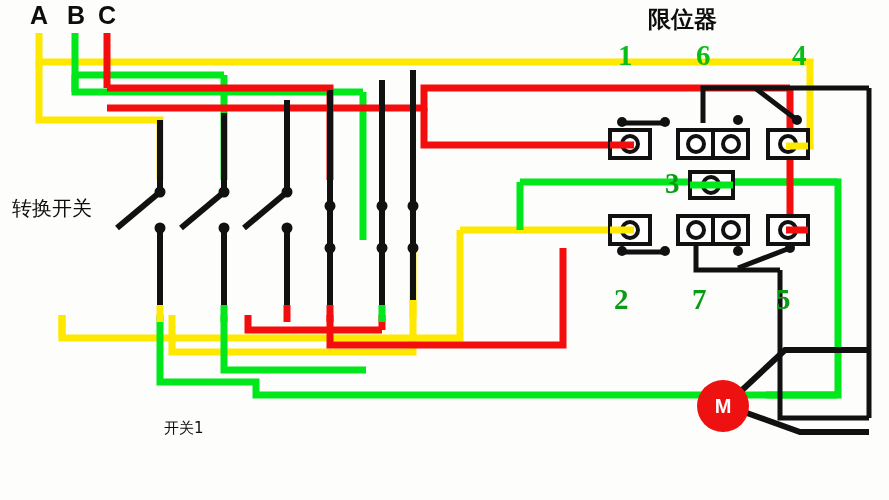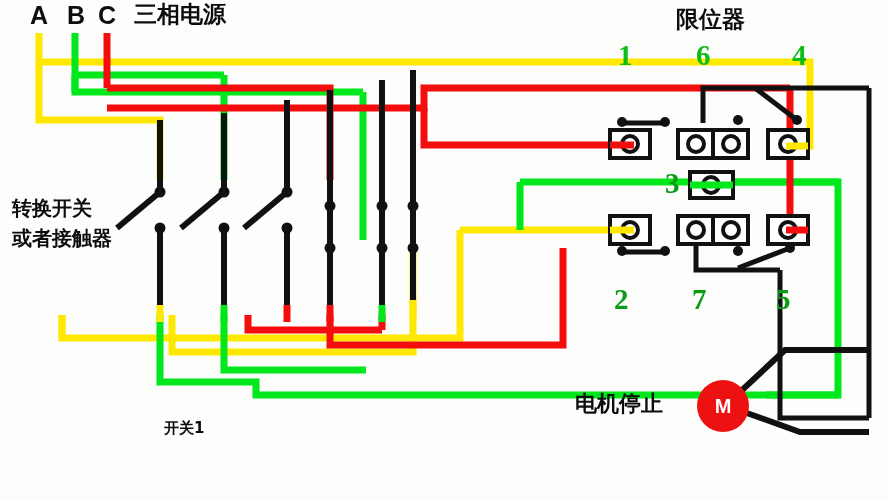--- a/index.html
+++ b/index.html
@@ -1,20 +1,20 @@
 <!DOCTYPE html>
 <html><head>
 <meta charset="utf-8">
 <style>
   html,body{margin:0;padding:0;background:#fff;}
   body{width:889px;height:500px;overflow:hidden;
        font-family:"Liberation Sans","DejaVu Sans",sans-serif;}
   #stage{position:relative;width:889px;height:500px;background:#fdfdfb;}
   #wires{position:absolute;left:0;top:0;width:889px;height:500px;}
-  .lbl{position:absolute;font-weight:bold;color:#0d0d0d;white-space:nowrap;
+  .lbl{position:absolute;font-weight:normal;color:#0d0d0d;white-space:nowrap;
        line-height:1.05;letter-spacing:0px;}
   .cn{font-family:"DejaVu Sans","Liberation Sans",sans-serif;}
   .phase{font-size:25px;font-weight:bold;}
   .title-cn{font-size:23px;font-weight:bold;}
   .num{position:absolute;font-size:29px;font-weight:bold;color:#0bbd18;
        font-family:"Liberation Serif","DejaVu Serif",serif;}
   .num.dk{color:#0a9c15;}
   .motor-txt{position:absolute;color:#fff;font-size:20px;font-weight:bold;
      font-family:"Liberation Sans",sans-serif;left:0;top:0;width:100%;
      text-align:center;line-height:40px;}
@@ -191,38 +191,35 @@
       </g>
 
       <circle cx="723" cy="406" r="26" fill="#ee1111" stroke="none"></circle>
     </g>
   </svg>
 
   <div class="lbl phase" style="left:30px;top:2px;">A</div>
   <div class="lbl phase" style="left:67px;top:2px;">B</div>
   <div class="lbl phase" style="left:98px;top:2px;">C</div>
 
-  <div class="lbl cn title-cn" style="left:134px;top:2px;">三相电源</div>
-
-  <div class="lbl cn title-cn" style="left:676px;top:7px;text-align:center;">限位器</div>
+
+  <div class="lbl cn title-cn" style="left:648px;top:7px;text-align:center;">限位器</div>
 
   <div class="num" style="left:618px;top:39px;">1</div>
   <div class="num" style="left:696px;top:39px;">6</div>
   <div class="num" style="left:792px;top:39px;">4</div>
 
   <div class="num dk" style="left:665px;top:167px;">3</div>
 
   <div class="num dk" style="left:614px;top:283px;">2</div>
   <div class="num dk" style="left:692px;top:283px;">7</div>
   <div class="num dk" style="left:776px;top:283px;">5</div>
 
   <div class="lbl cn" style="left:12px;top:198px;font-size:20px;">转换开关</div>
-  <div class="lbl cn" style="left:12px;top:228px;font-size:20px;">或者接触器</div>
 
   <div class="lbl cn" style="left:164px;top:421px;font-size:15px;">开关1</div>
 
-  <div class="lbl cn" style="left:575px;top:392px;font-size:22px;">电机停止</div>
 
   <div style="position:absolute;left:703px;top:386px;width:40px;height:40px;">
     <span class="motor-txt">M</span>
   </div>
 
 </div>
 
 </body></html>

